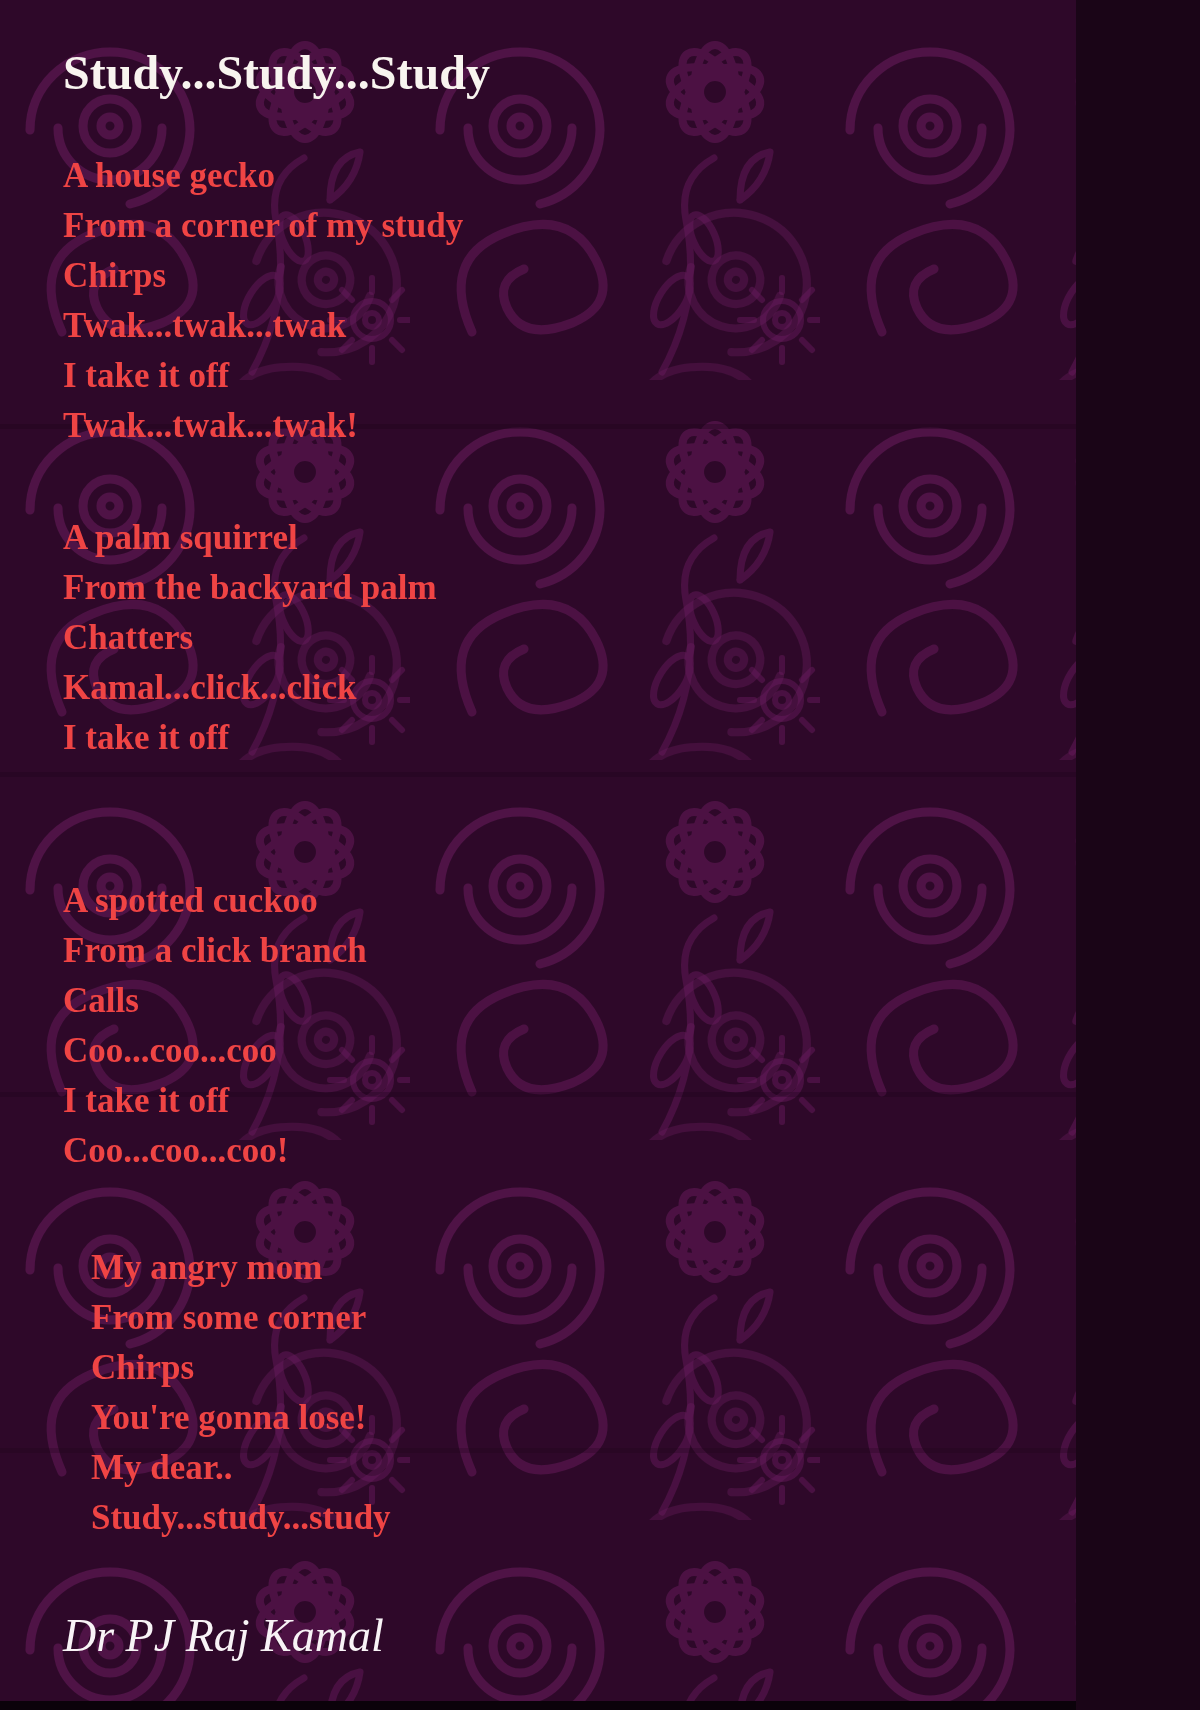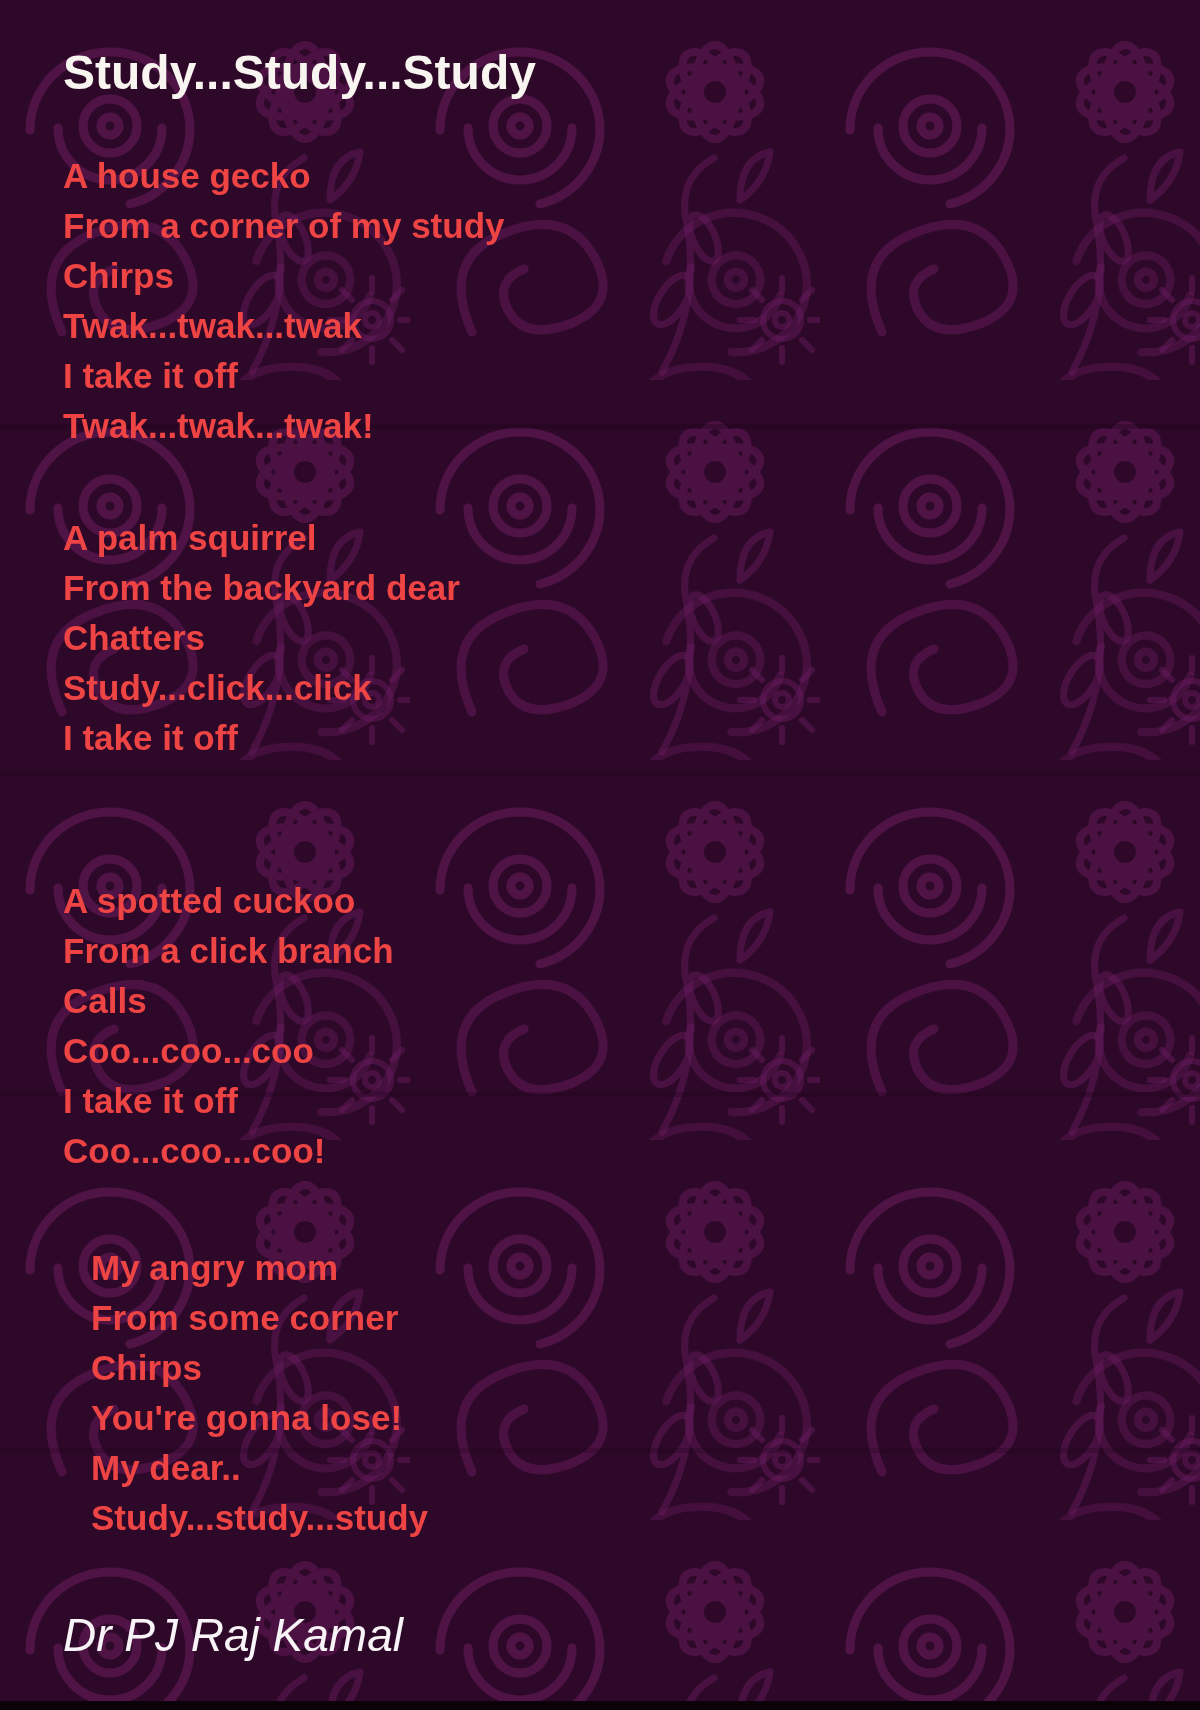--- a/index.html
+++ b/index.html
@@ -2,25 +2,25 @@
 <html><head>
 <meta charset="utf-8">
 <style>
   html, body {
     margin: 0;
     padding: 0;
     background: #1a0517;
   }
   .page {
     position: relative;
-    width: 1200px;
+    width: 1076px;
     height: 1710px;
     overflow: hidden;
     background: #2e0829;
-    font-family: Liberation Sans, sans-serif;
+    font-family: Liberation Serif, serif;
   }
   .bg {
     position: absolute;
     inset: 0;
     display: block;
   }
   .text-layer {
     position: absolute;
     inset: 0;
   }
@@ -137,23 +137,23 @@
       <p class="line">A house gecko</p>
       <p class="line">From a corner of my study</p>
       <p class="line">Chirps</p>
       <p class="line">Twak...twak...twak</p>
       <p class="line">I take it off</p>
       <p class="line">Twak...twak...twak!</p>
     </div>
 
     <div class="stanza stanza-2">
       <p class="line">A palm squirrel</p>
-      <p class="line">From the backyard dear</p>
+      <p class="line">From the backyard palm</p>
       <p class="line">Chatters</p>
-      <p class="line">Study...click...click</p>
+      <p class="line">Kamal...click...click</p>
       <p class="line">I take it off</p>
     </div>
 
     <div class="stanza stanza-3">
       <p class="line">A spotted cuckoo</p>
       <p class="line">From a click branch</p>
       <p class="line">Calls</p>
       <p class="line">Coo...coo...coo</p>
       <p class="line">I take it off</p>
       <p class="line">Coo...coo...coo!</p>

